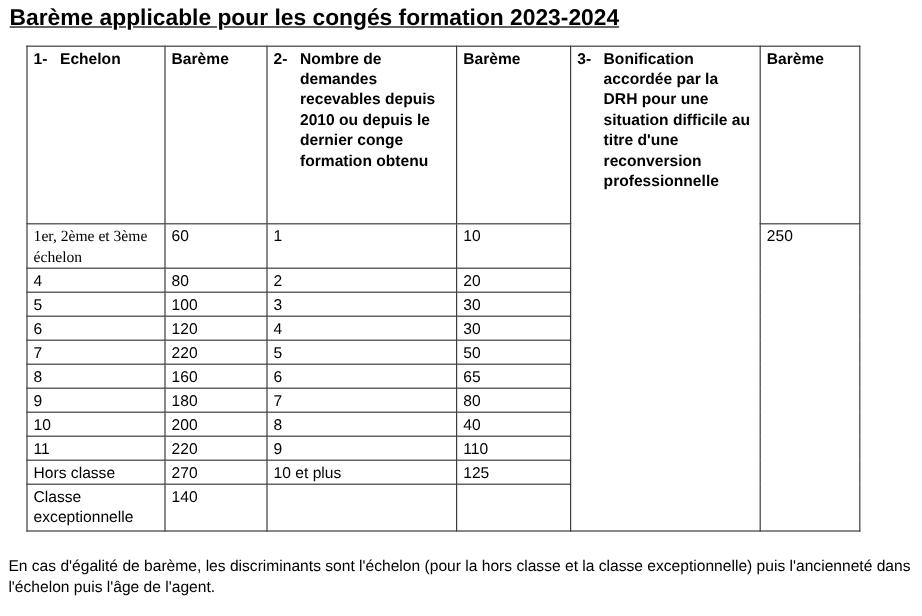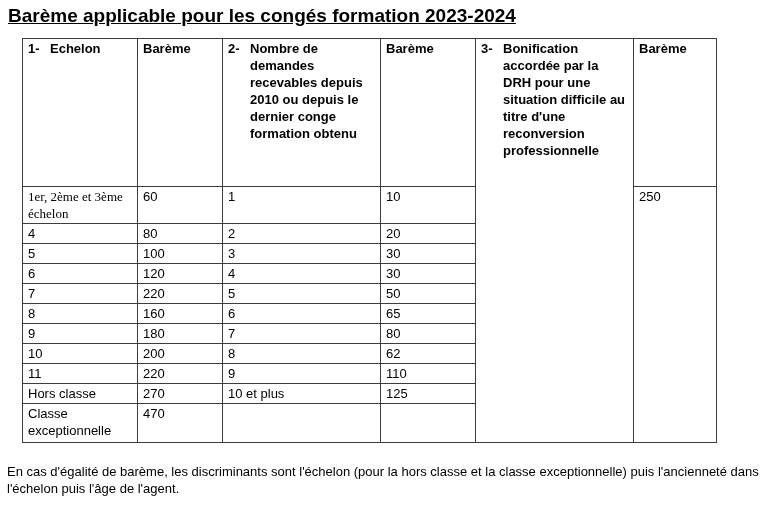--- a/index.html
+++ b/index.html
@@ -161,40 +161,40 @@
       <td>9</td>
       <td>180</td>
       <td>7</td>
       <td>80</td>
     </tr>
 
     <tr class="r-std">
       <td>10</td>
       <td>200</td>
       <td>8</td>
-      <td>62</td>
+      <td>40</td>
     </tr>
 
     <tr class="r-std">
       <td>11</td>
       <td>220</td>
       <td>9</td>
       <td>110</td>
     </tr>
 
     <tr class="r-std">
       <td>Hors classe</td>
       <td>270</td>
       <td>10 et plus</td>
       <td>125</td>
     </tr>
 
     <tr class="r-last">
       <td>Classe exceptionnelle</td>
-      <td>470</td>
+      <td>140</td>
       <td></td>
       <td></td>
     </tr>
   </tbody>
     </table>
 
   <p class="footer">En cas d'égalité de barème, les discriminants sont l'échelon (pour la hors classe et la classe exceptionnelle) puis l'ancienneté dans l'échelon puis l'âge de l'agent.</p>
 
 </div>
 

